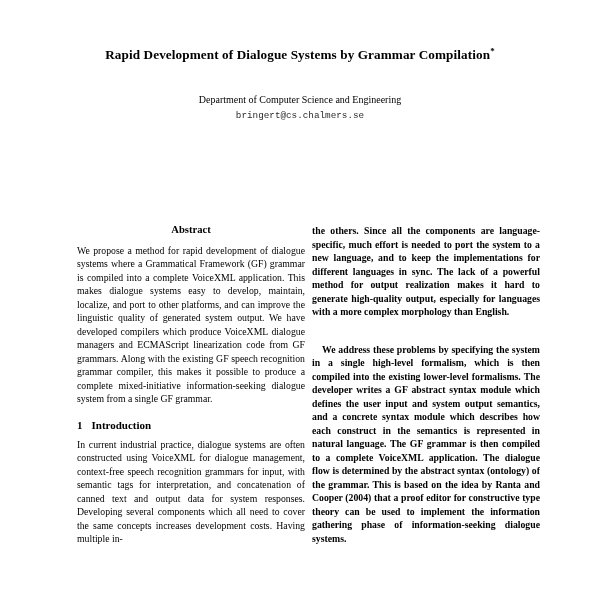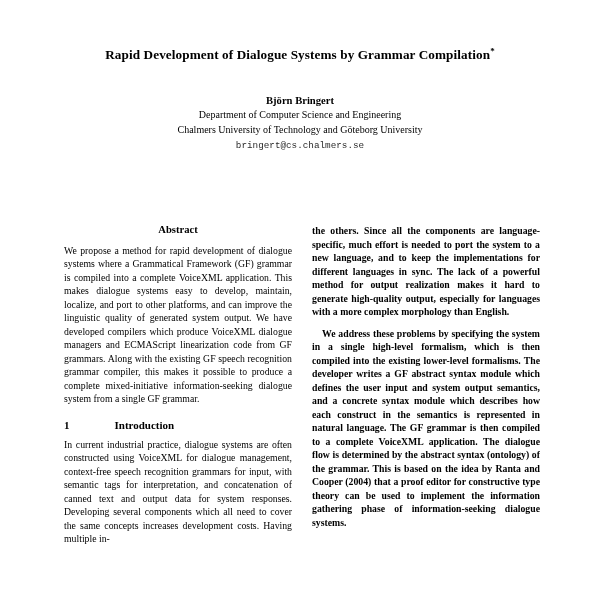--- a/index.html
+++ b/index.html
@@ -64,65 +64,63 @@
     height: 376px;
     overflow: hidden;
   }
   .col {
     position: absolute;
     top: 0;
     width: 228px;
     height: 376px;
     overflow: hidden;
   }
-  .col-left { left: 4px; font-family: Liberation Serif, serif; }
+  .col-left { left: 17px; font-family: Liberation Serif, serif; }
   .col-right { left: 252px; font-weight: bold; }
   .abstract-heading {
     text-align: center;
     font-weight: bold;
     font-size: 10.6px;
     margin: 0 0 7px 0;
     line-height: 1.2;
   }
   p.body-text {
     margin: 0;
     font-size: 9.75px;
     line-height: 1.385;
     text-align: justify;
     text-justify: inter-word;
     hyphens: manual;
   }
   p.body-text + p.body-text {
-    margin-top: 8px;
+    margin-top: 24px;
   }
   p.indent {
     text-indent: 10px;
   }
   .section-heading {
     font-weight: bold;
     font-size: 11px;
     margin: 13px 0 6px 0;
     line-height: 1.2;
     display: flex;
     gap: 9px;
   }
   .section-number { font-weight: bold; }
-  .section-title { font-weight: bold; margin-left: 36px; }
+  .section-title { font-weight: bold; }
 </style>
 </head>
 <body>
 
 <div class="page">
 
   <h1 class="title"><span>Rapid Development of Dialogue Systems by Grammar Compilation</span><span class="footnote-marker">*</span></h1>
 
   <div class="author-block">
-    <div class="author-name">Björn Bringert</div>
     <div class="affiliation-line">Department of Computer Science and Engineering</div>
-    <div class="affiliation-line">Chalmers University of Technology and Göteborg University</div>
     <div class="email">bringert@cs.chalmers.se</div>
   </div>
 
   <div class="columns">
 
     <div class="col col-left">
       <div class="abstract-heading">Abstract</div>
       <p class="body-text">We propose a method for rapid development of dialogue systems where a Grammatical Framework (GF) grammar is compiled into a complete VoiceXML application. This makes dialogue systems easy to develop, maintain, localize, and port to other platforms, and can improve the linguistic quality of generated system output. We have developed compilers which produce VoiceXML dialogue managers and ECMAScript linearization code from GF grammars. Along with the existing GF speech recognition grammar compiler, this makes it possible to produce a complete mixed-initiative information-seeking dialogue system from a single GF grammar.</p>
 
       <div class="section-heading">

